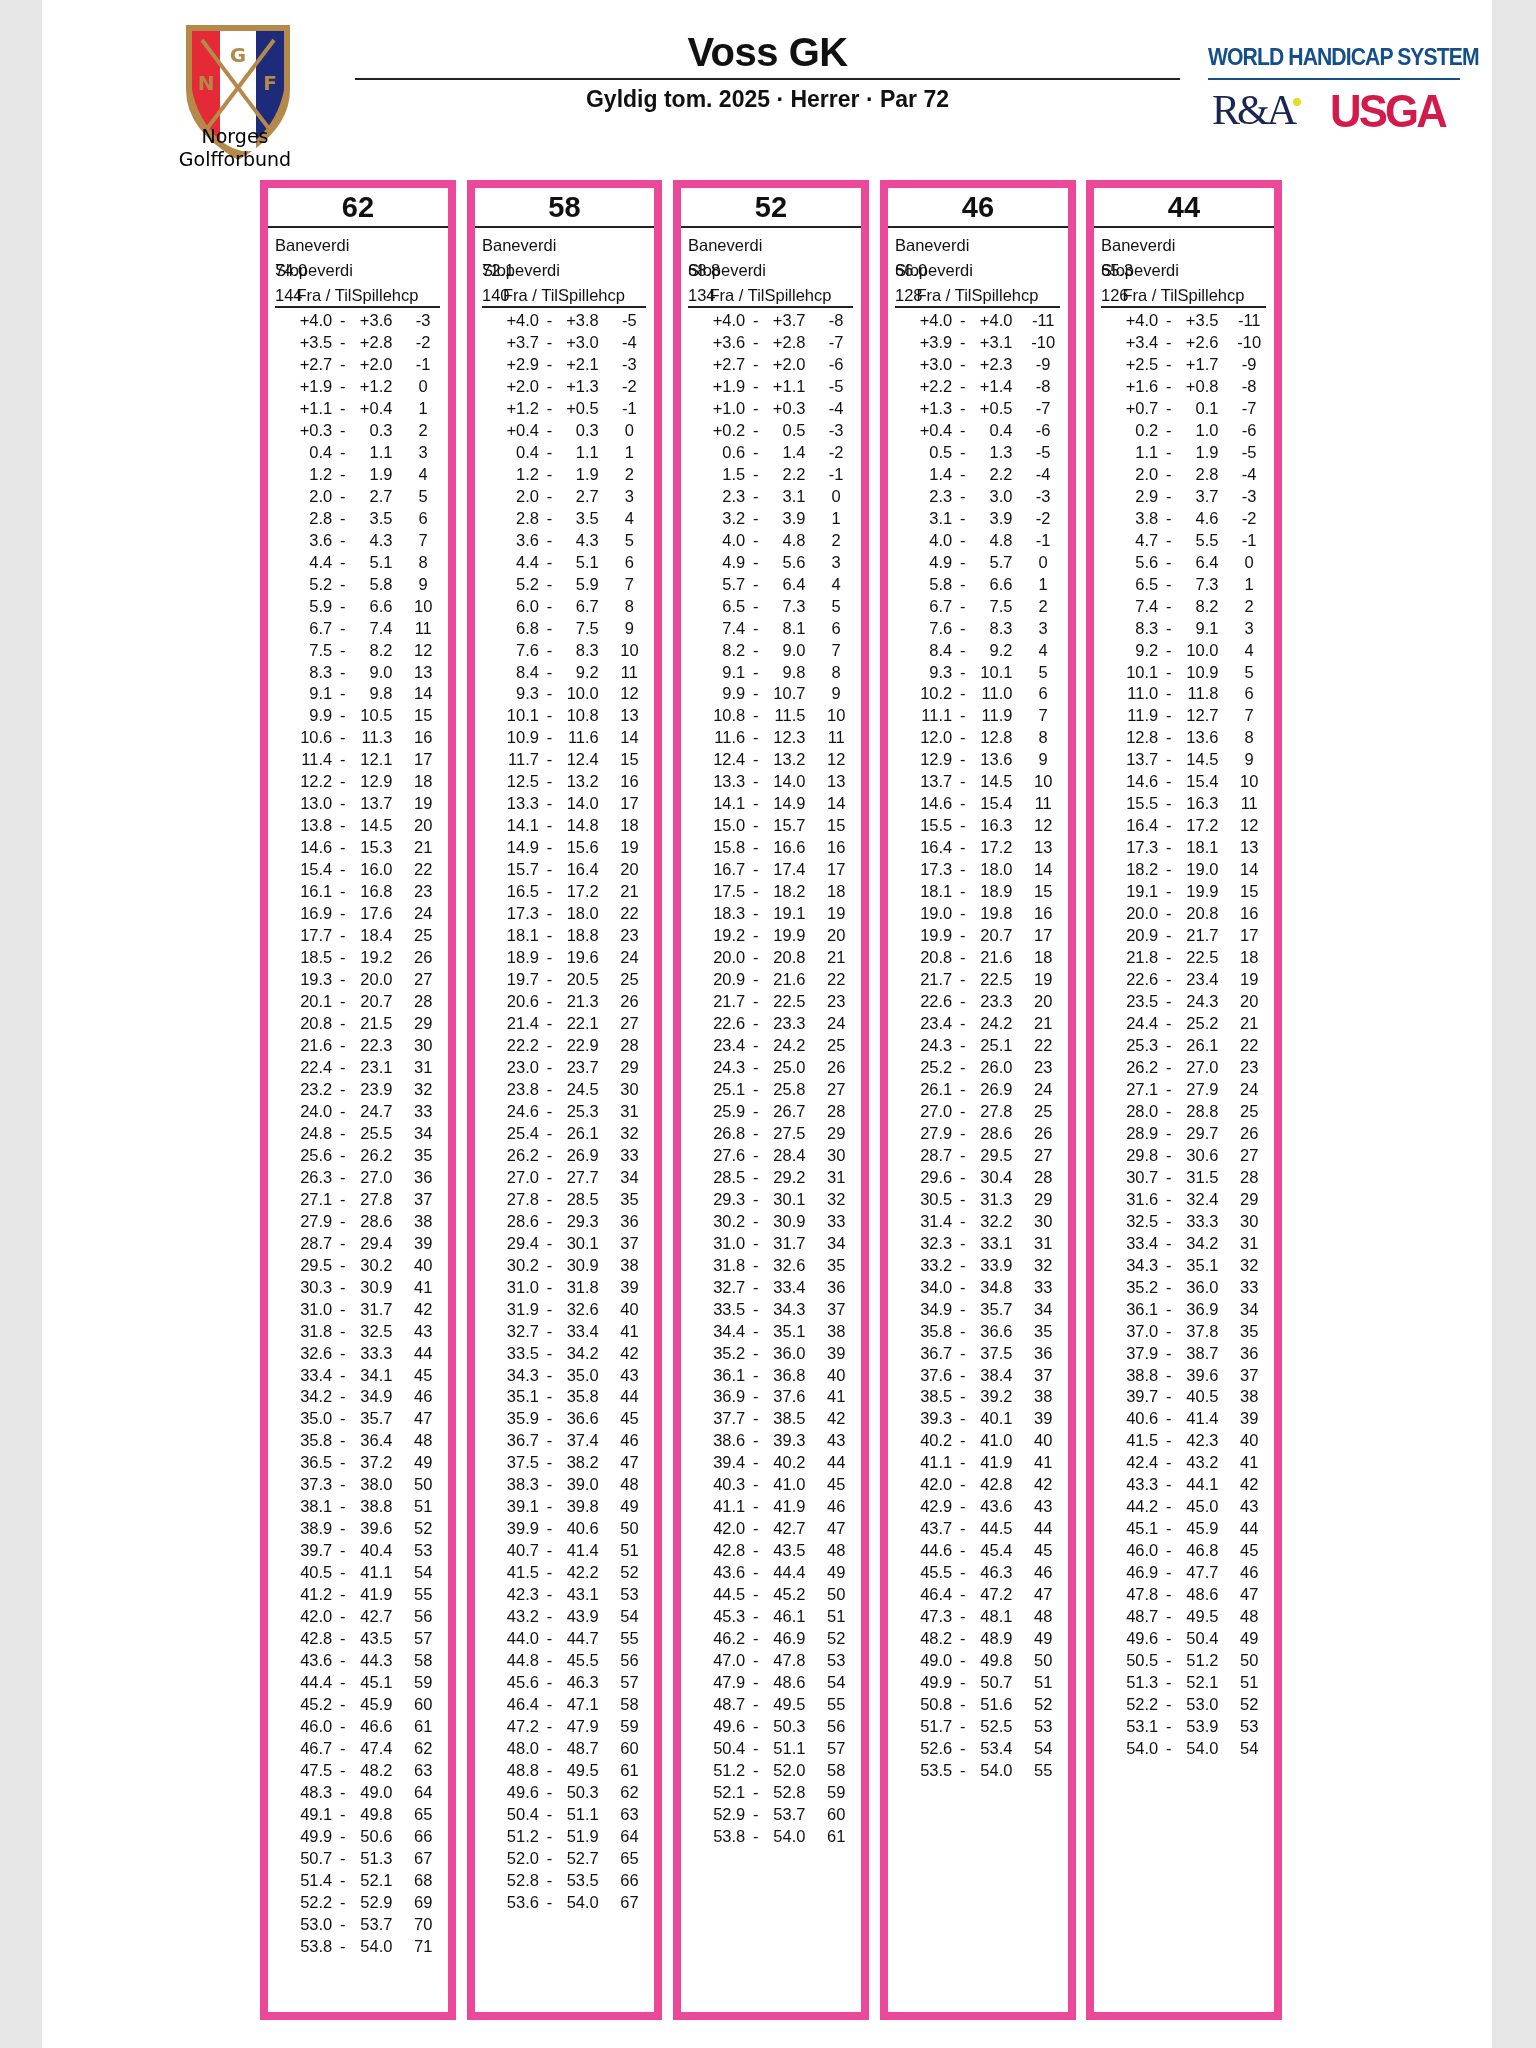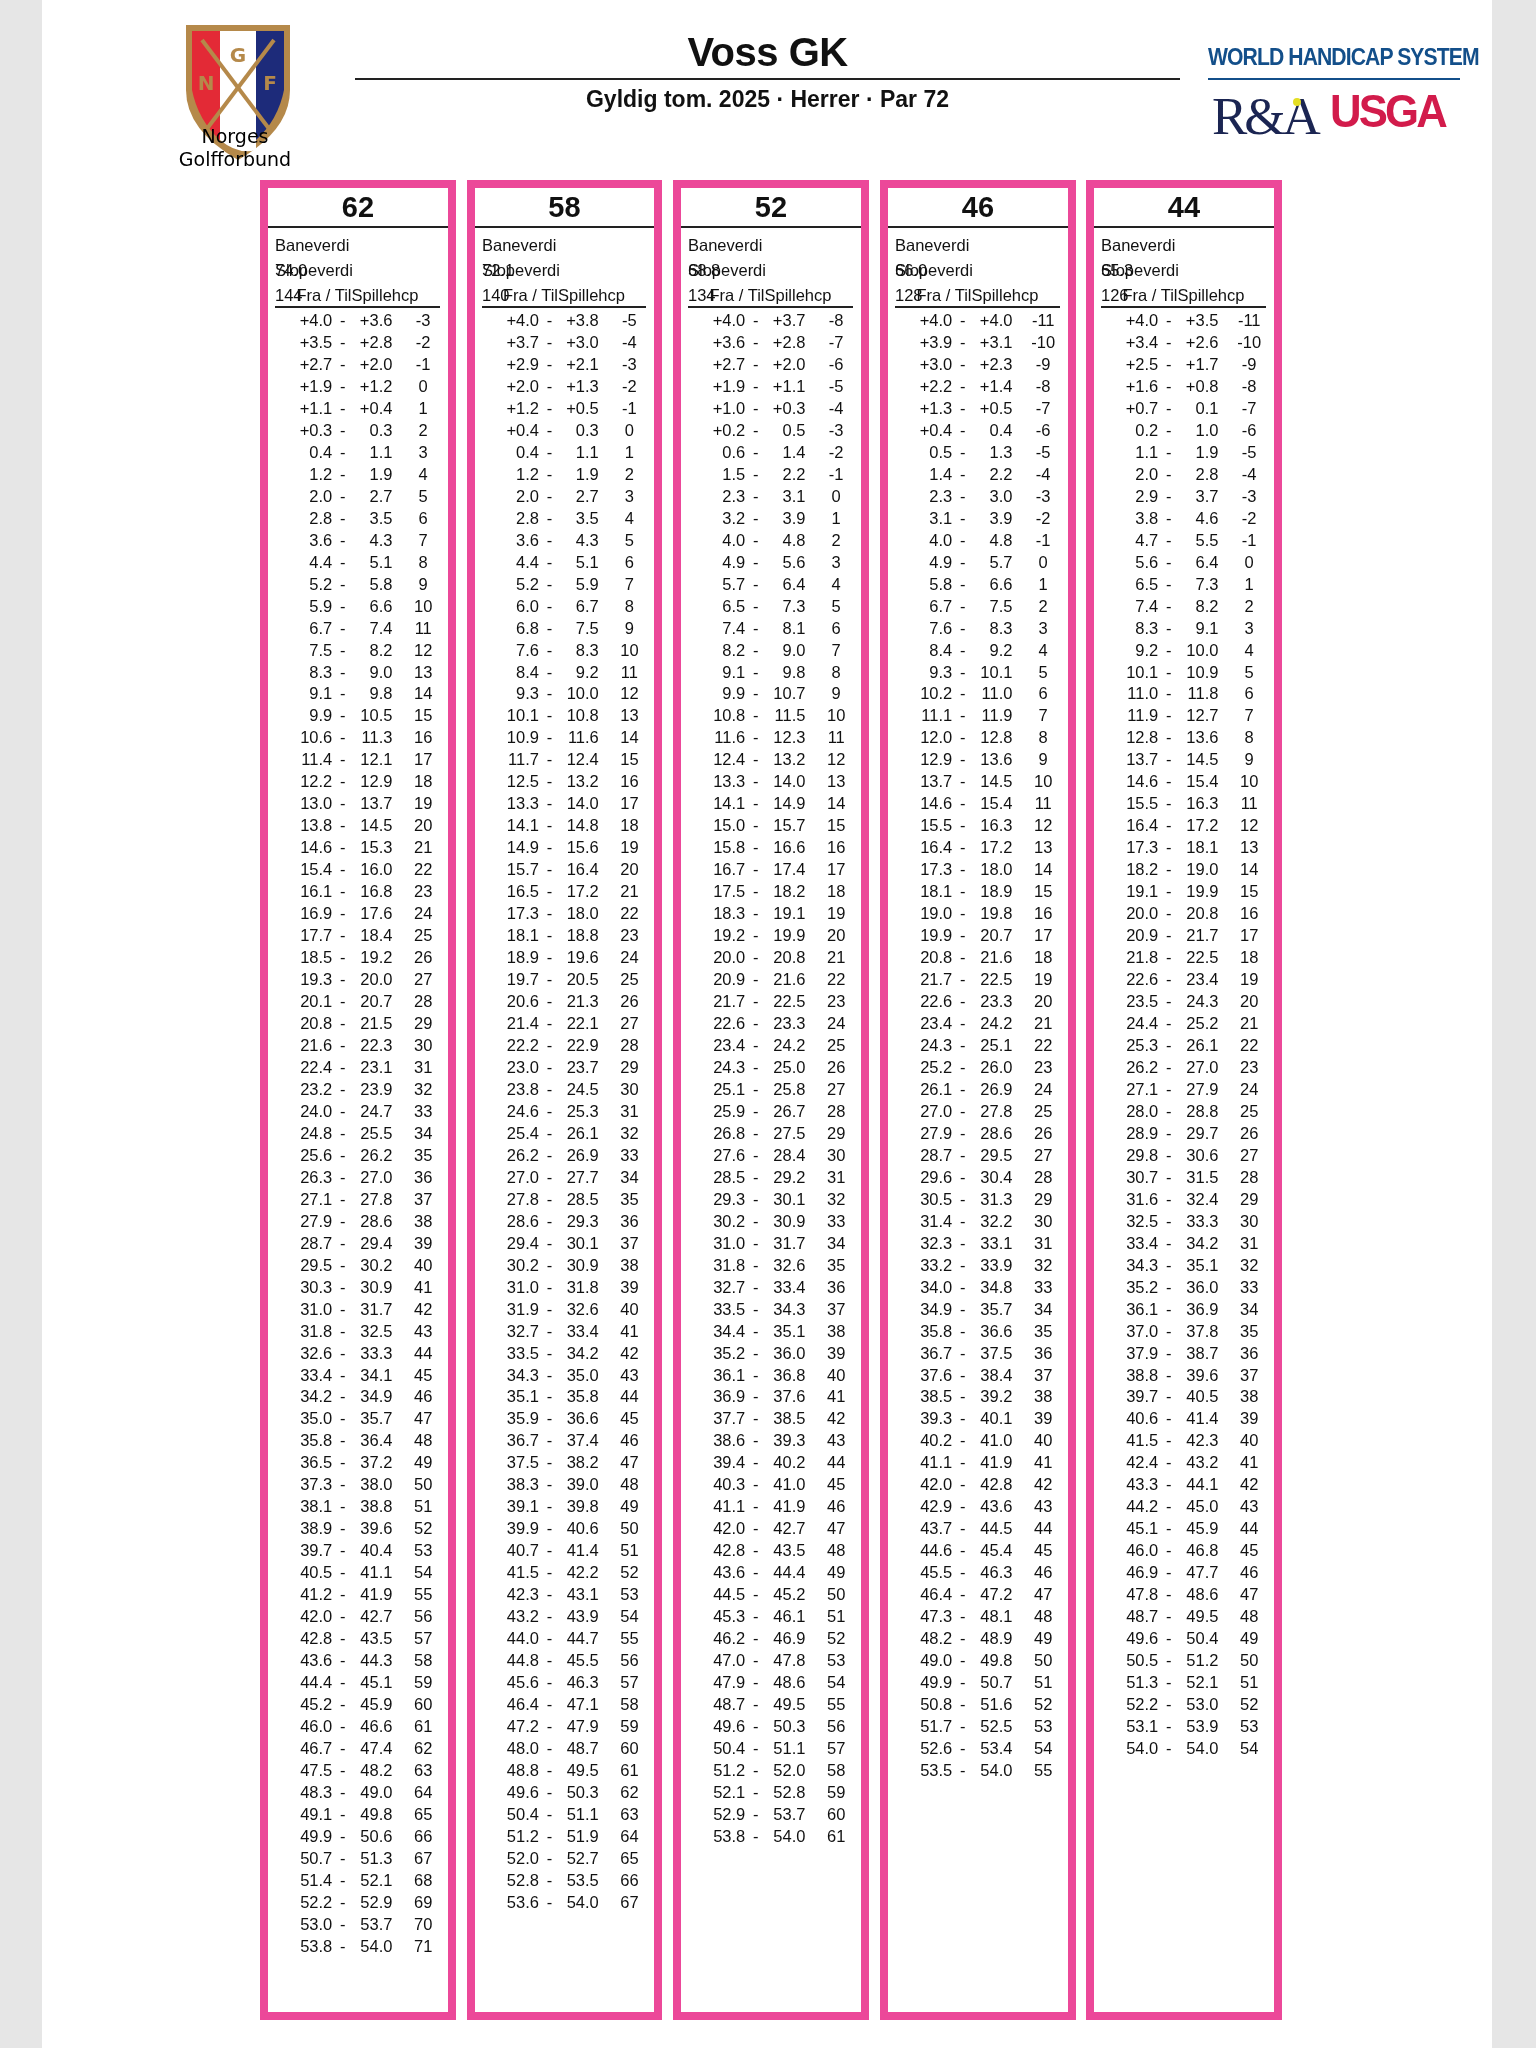--- a/index.html
+++ b/index.html
@@ -8,21 +8,21 @@
   .page { position: absolute; left: 42px; top: 0; width: 1450px; height: 2048px; background: #ffffff; }
 
   
   .nfg-logo { position: absolute; left: 168px; top: 20px; width: 140px; height: 160px; }
   .nfg-text { position: absolute; left: 160px; top: 125px; width: 150px; text-align: center; color: #000000; font-family: "DejaVu Sans", sans-serif; font-size: 19px; line-height: 23px; }
   .title { position: absolute; left: 355px; width: 825px; top: 30px; text-align: center; font-size: 40px; font-weight: bold; letter-spacing: -0.5px; font-family: "Liberation Sans", sans-serif; }
   .title-rule { position: absolute; left: 355px; width: 825px; top: 78px; height: 2px; background: #222; }
   .subtitle { position: absolute; left: 355px; width: 825px; top: 86px; text-align: center; font-size: 23px; font-weight: bold; }
   .whs { position: absolute; left: 1208px; top: 44px; width: 252px; color: #134f8a; font-weight: bold; font-size: 23px; letter-spacing: -1px; font-family: "Liberation Sans", sans-serif; transform: scaleX(0.92); transform-origin: left; white-space: nowrap; }
   .whs-rule { position: absolute; left: 1208px; top: 78px; width: 252px; height: 2px; background: #134f8a; }
-  .ra { position: absolute; left: 1212px; top: 86px; font-family: "Liberation Serif", serif; font-size: 53px; color: #1b2552; letter-spacing: -3px; }
+  .ra { position: absolute; left: 1212px; top: 86px; font-family: "Liberation Serif", serif; font-size: 42px; color: #1b2552; letter-spacing: -3px; }
   .ra-dot { position: absolute; left: 1293px; top: 98px; width: 8px; height: 8px; border-radius: 50%; background: #e4de24; }
   .usga { position: absolute; left: 1330px; top: 84px; font-family: "Liberation Sans", sans-serif; font-weight: bold; font-size: 46px; color: #d21b4b; letter-spacing: -3px; transform: scaleX(0.95); transform-origin: left; }
 
   
   .col { position: absolute; top: 180px; height: 1840px; border: 8px solid #ec4899; background: #fff; }
   .col-head { height: 40px; border-bottom: 2px solid #222; text-align: center; font-weight: bold; font-size: 29px; line-height: 38px; }
   .info { padding: 5px 8px 0 7px; font-size: 16.5px; }
   .info-row { display: flex; justify-content: space-between; height: 25px; line-height: 25px; flex-direction: column; }
   .hdr-row { display: flex; justify-content: center; height: 25px; line-height: 25px; border-bottom: 2px solid #222; margin-bottom: 2px; }
   .rows { padding-left: 20px; }

